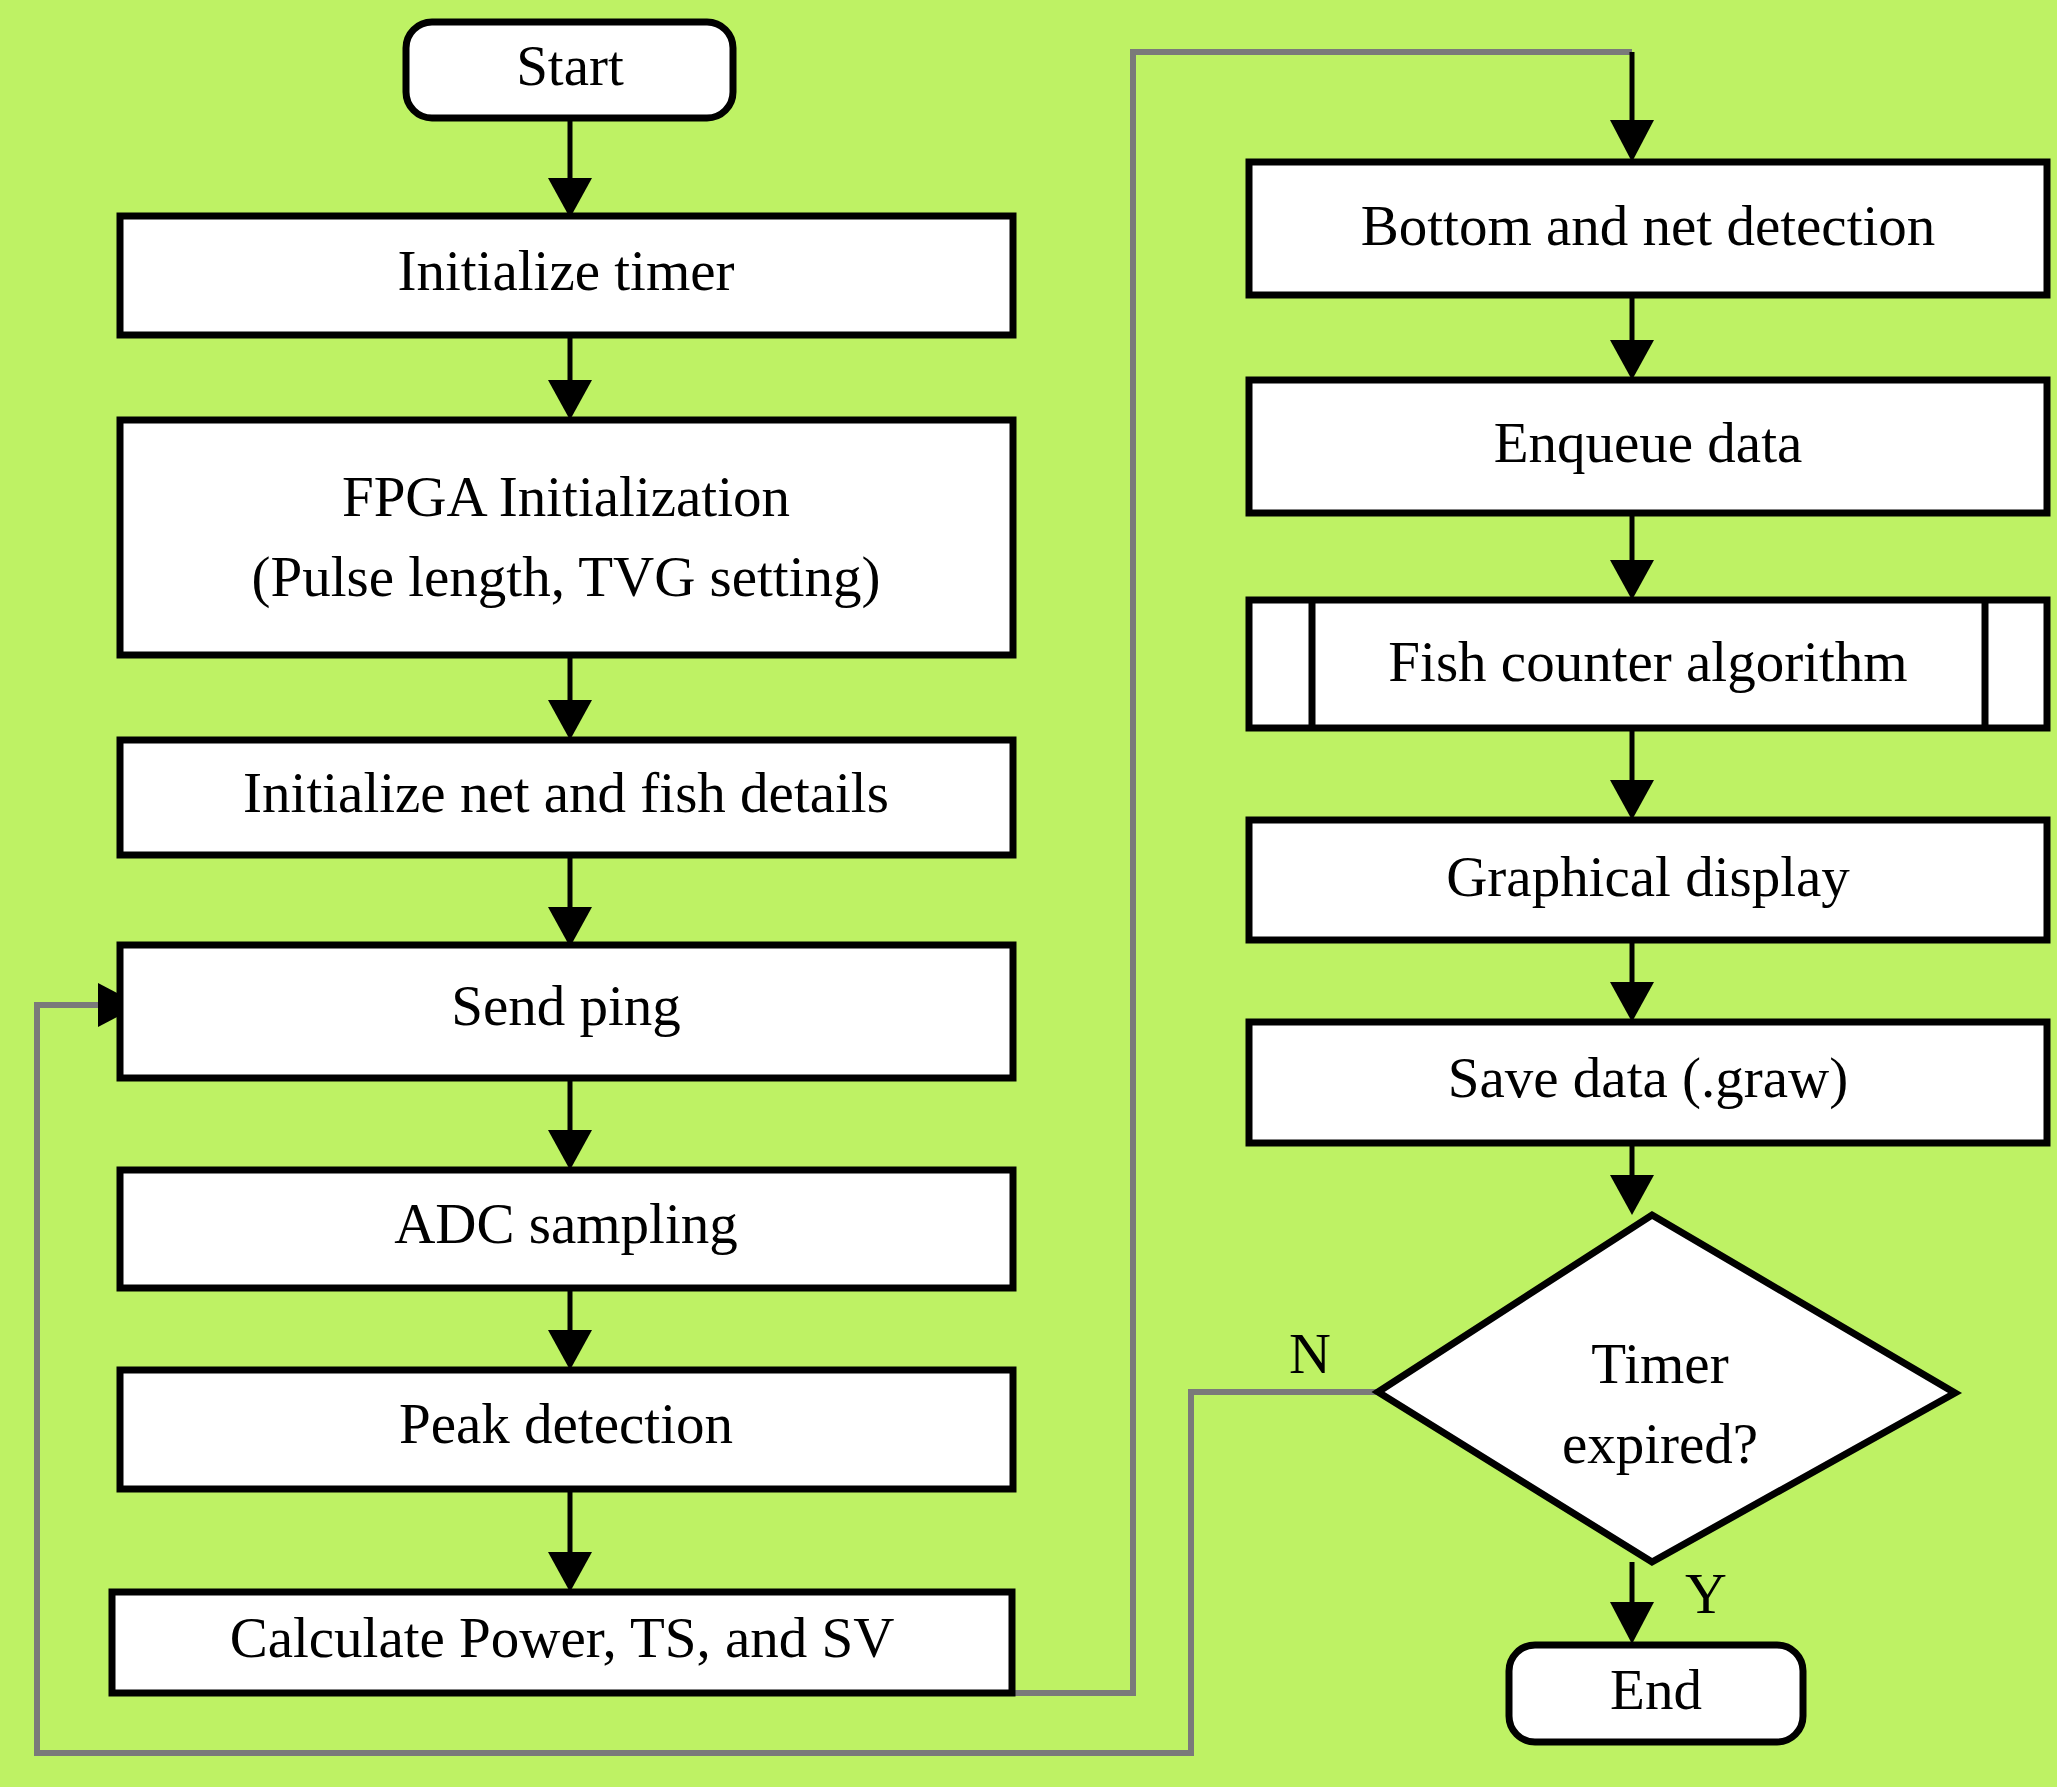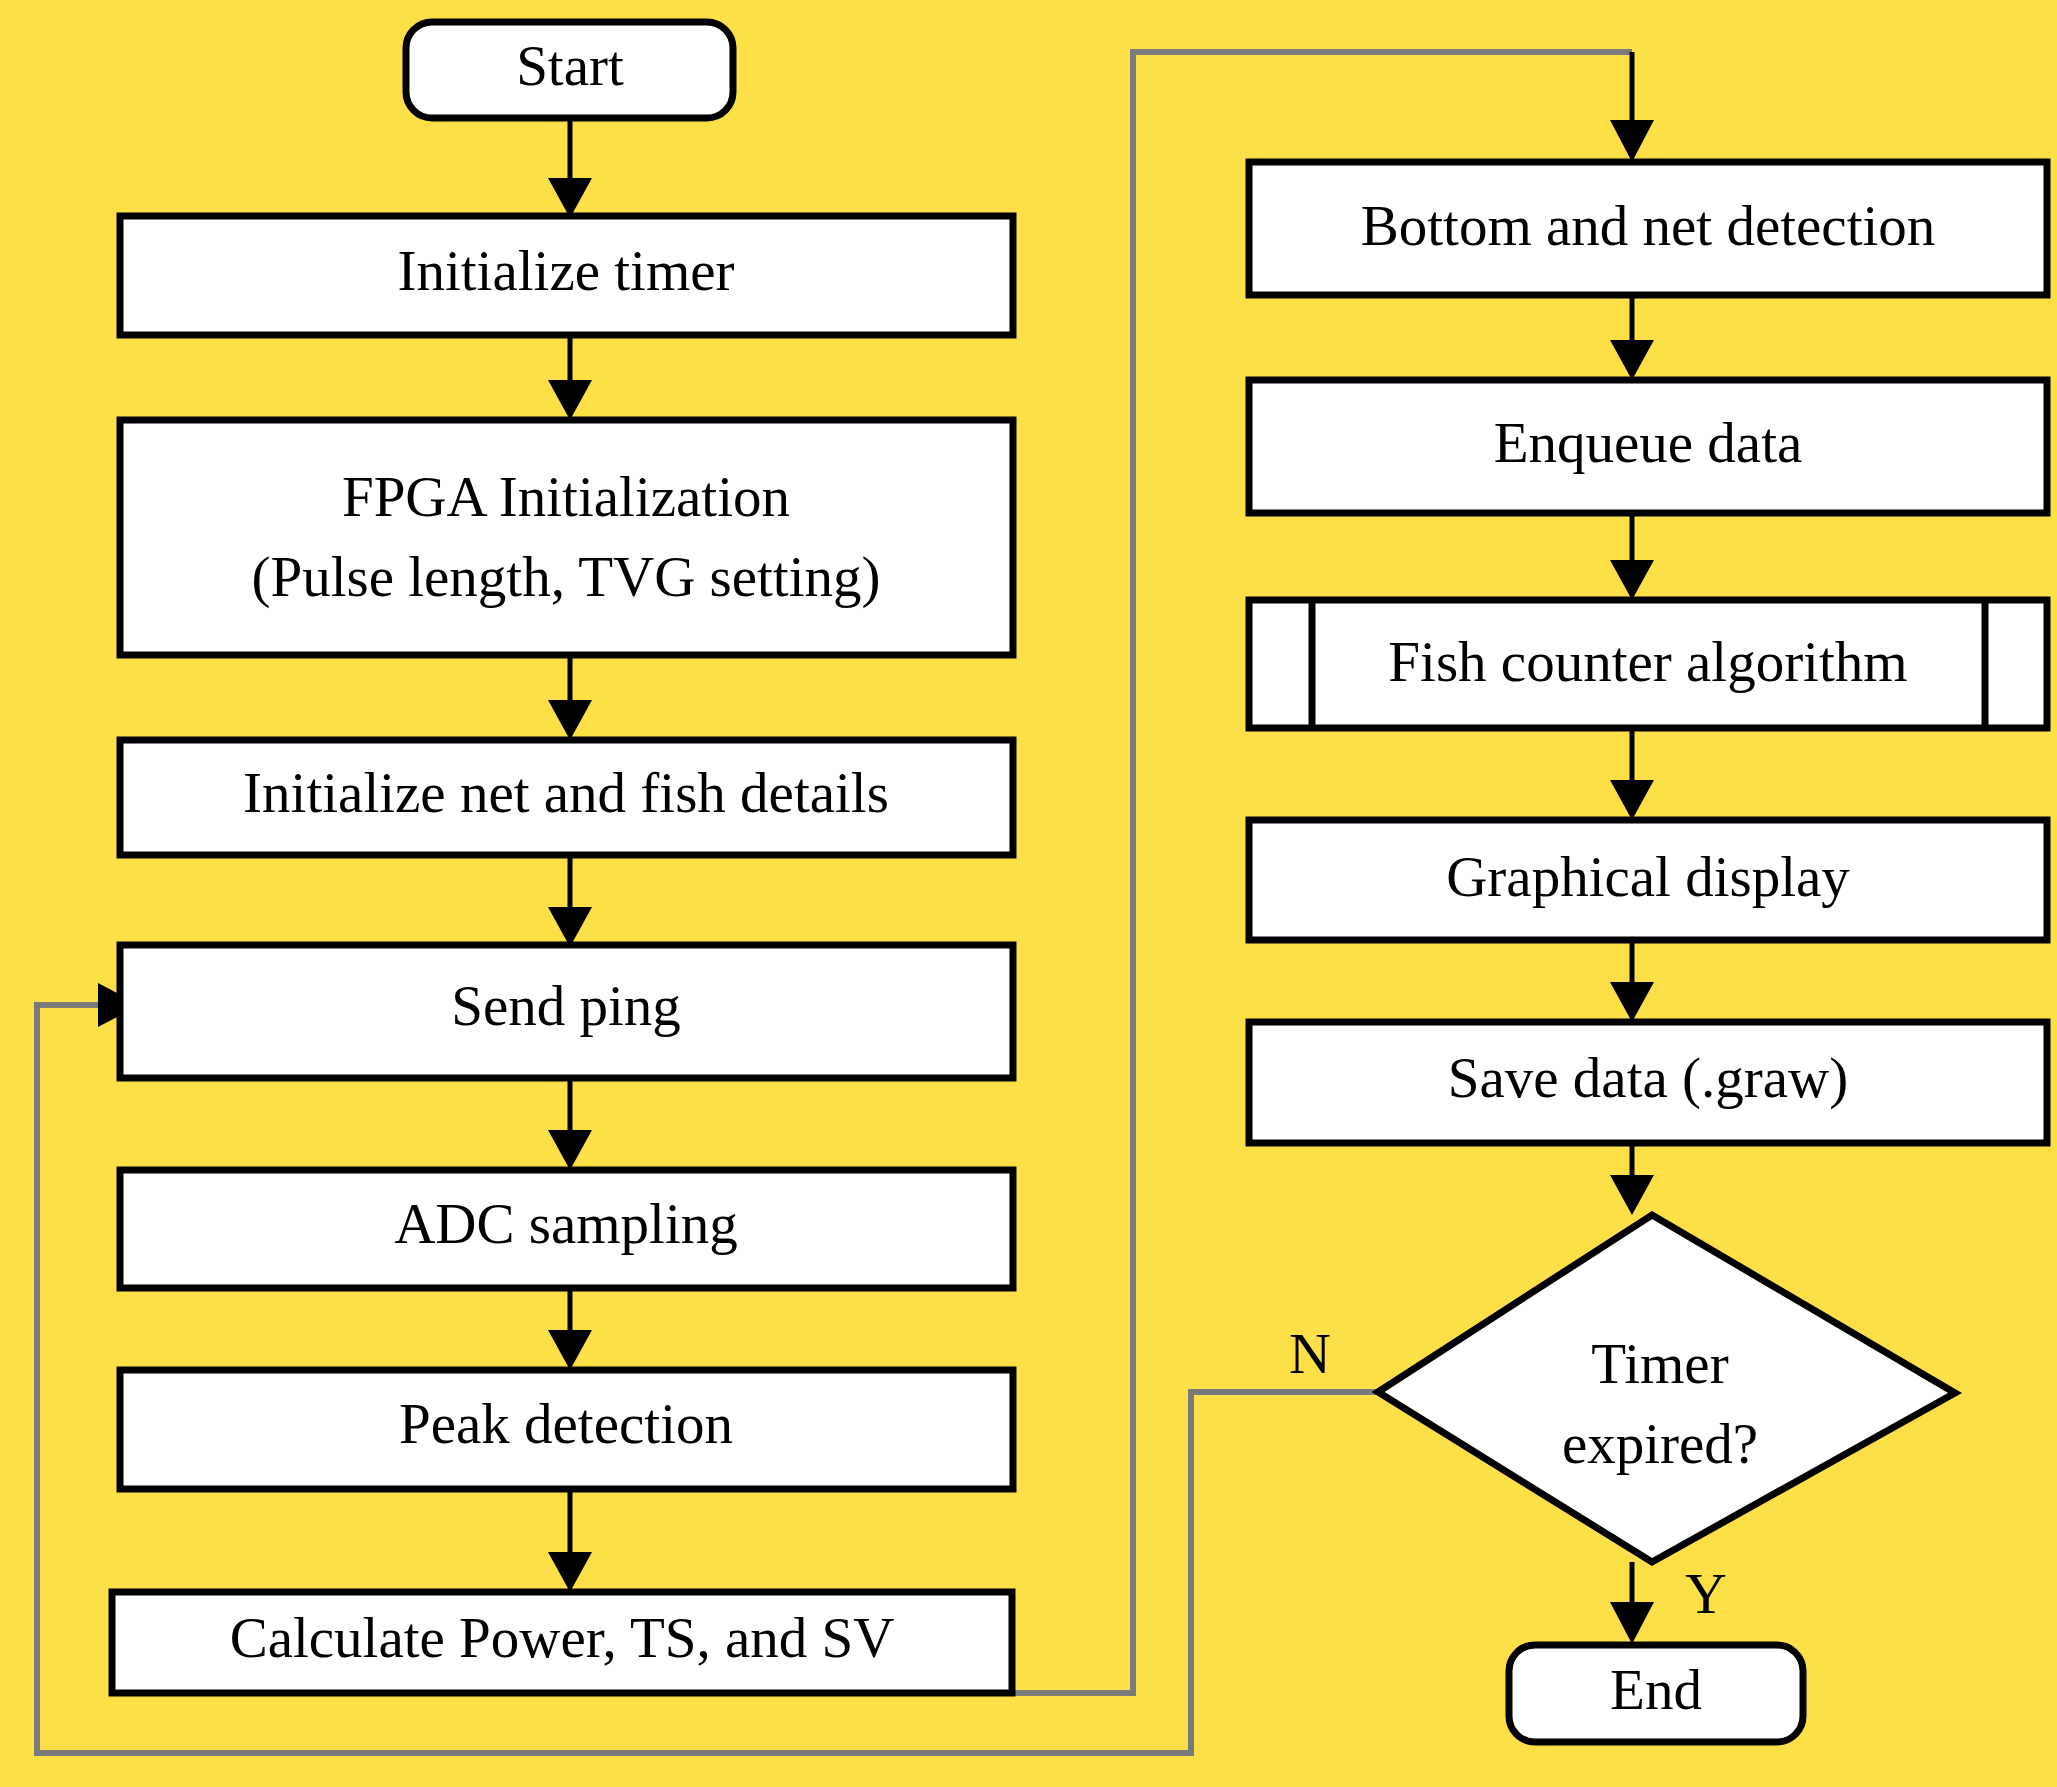--- a/index.html
+++ b/index.html
@@ -5,21 +5,21 @@
 <style>
   html, body {
     margin: 0;
     padding: 0;
     background: #ffffff;
   }
   #page {
     position: relative;
     width: 2057px;
     height: 1787px;
-    background: #fde047;
+    background: #bef264;
     overflow: hidden;
     font-family: "Liberation Serif", "DejaVu Serif", serif;
     text-align: center;
   }
   svg#flow {
     position: absolute;
     top: 0;
     left: 0;
     width: 2057px;
     height: 1787px;

